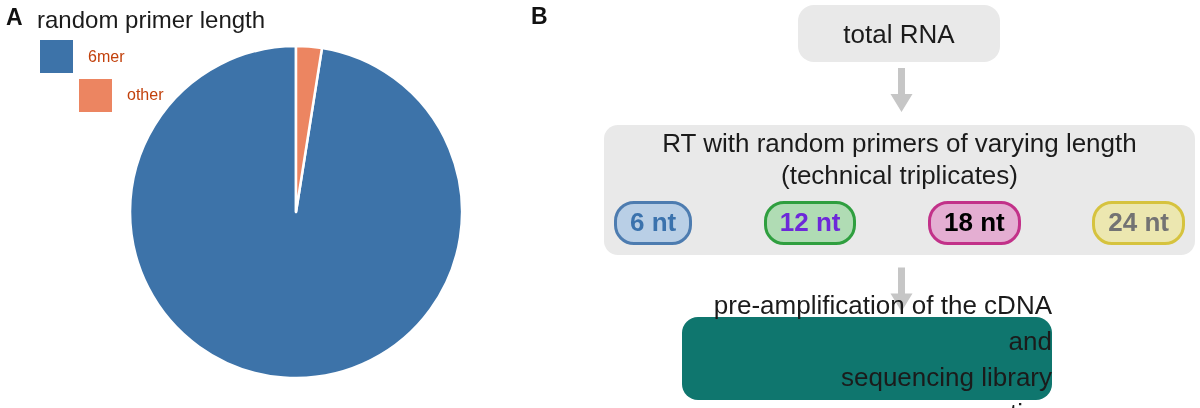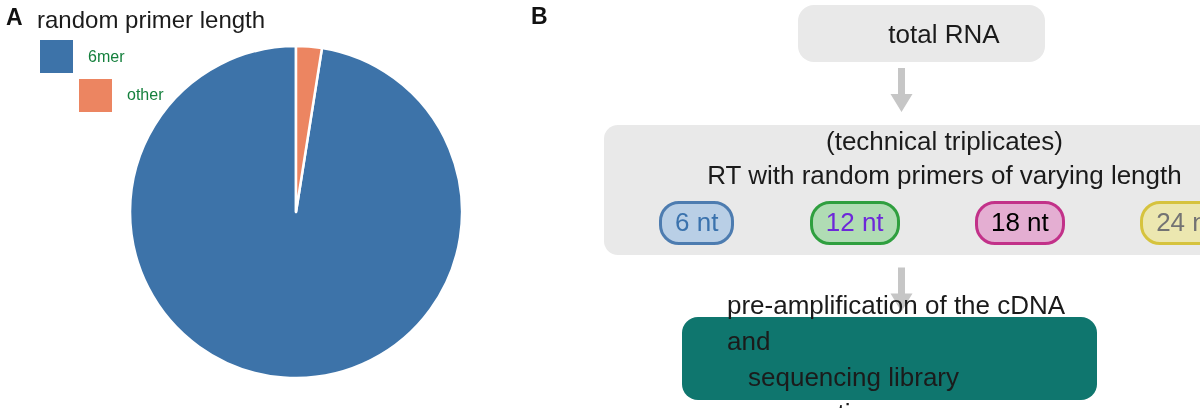--- a/index.html
+++ b/index.html
@@ -5,34 +5,34 @@
   html,body{margin:0;padding:0;background:#ffffff;}
   #stage{
     position:relative;width:1200px;height:408px;background:#ffffff;
     font-family:"Liberation Sans",sans-serif;color:#1b1b1b;overflow:hidden;
   }
   .abs{position:absolute;}
   .panel-label{font-size:23px;font-weight:bold;color:#111;}
   .panel-title{font-size:24px;color:#1b1b1b;}
   
   .legend-swatch{width:33px;height:33px;}
-  .legend-label{font-size:16px;color:#15803d;}
+  .legend-label{font-size:16px;color:#c2410c;}
   
   .gray-box{
     background:#e9e9e9;border-radius:16px;display:flex;flex-direction:column;
-    align-items:center;justify-content:center;text-align:left;padding-left:45px;
+    align-items:center;justify-content:center;text-align:right;
   }
   .box-text{font-size:26px;line-height:32px;color:#1b1b1b;}
   .rt-lines{padding-top:2px;}
   .badge-row{
     display:flex;justify-content:space-between;align-items:center;
     width:100%;box-sizing:border-box;padding:0 10px;margin-top:10px;
   }
   .badge{
-    border:3px solid #888;border-radius:20px;font-size:26px;font-weight:normal;
+    border:3px solid #888;border-radius:20px;font-size:26px;font-weight:bold;
     padding:1px 13px 3px 13px;line-height:34px;background:#ddd;white-space:nowrap;
   }
   .arrow-svg{display:block;}
 </style>
 </head>
 <body>
 
 <div id="stage">
 
   <div class="abs panel-label" style="left:6px;top:4px;">A</div>
@@ -58,22 +58,22 @@
 
   <div class="abs gray-box" style="left: 798px; top: 5px; width: 202px; height: 57px; background: rgb(233, 233, 233);">
     <span class="box-text">total RNA</span>
   </div>
 
   <svg class="abs arrow-svg" style="left:889px;top:68px;" width="25" height="44" viewBox="0 0 25 44">
     <polygon class="arrow-shape" points="9,0 16,0 16,26 23.5,26 12.5,44 1.5,26 9,26" fill="#c6c6c6"></polygon>
   </svg>
 
   <div class="abs gray-box" style="left: 604px; top: 125px; width: 591px; height: 130px; border-radius: 14px; justify-content: flex-start; background: rgb(233, 233, 233);">
+    <div class="box-text rt-lines">RT with random primers of varying length</div>
     <div class="box-text">(technical triplicates)</div>
-    <div class="box-text rt-lines">RT with random primers of varying length</div>
     <div class="badge-row">
       <span class="badge" style="background: rgb(185, 207, 230); border-color: rgb(77, 124, 176); color: rgb(58, 114, 173);">6 nt</span>
       <span class="badge" style="background: rgb(176, 220, 180); border-color: rgb(47, 159, 63); color: #6d28d9;">12 nt</span>
       <span class="badge" style="background: rgb(228, 174, 210); border-color: rgb(194, 49, 137); color: #000000;">18 nt</span>
       <span class="badge" style="background: rgb(236, 231, 176); border-color: rgb(214, 195, 62); color: #737373;">24 nt</span>
     </div>
   </div>
 
   <svg class="abs arrow-svg" style="left:889px;top:267px;" width="25" height="45" viewBox="0 0 25 44">
     <polygon class="arrow-shape" points="9,0 16,0 16,26 23.5,26 12.5,44 1.5,26 9,26" fill="#c6c6c6"></polygon>

